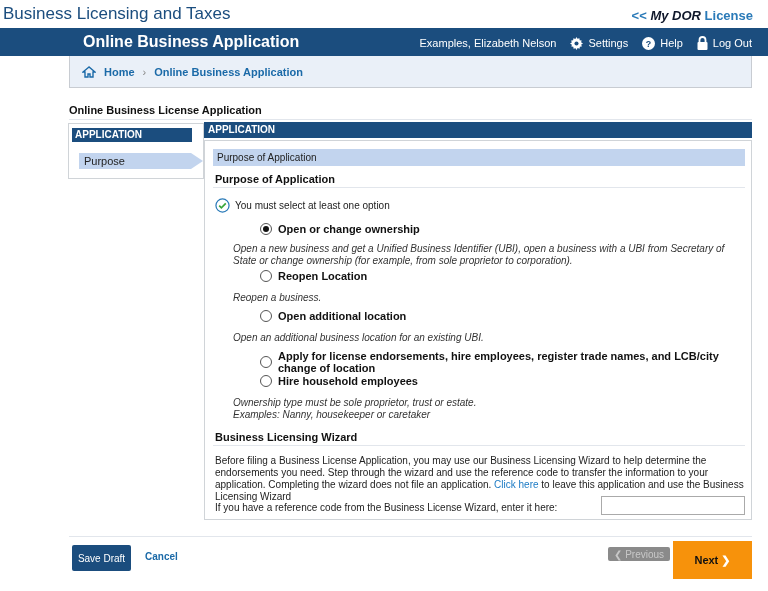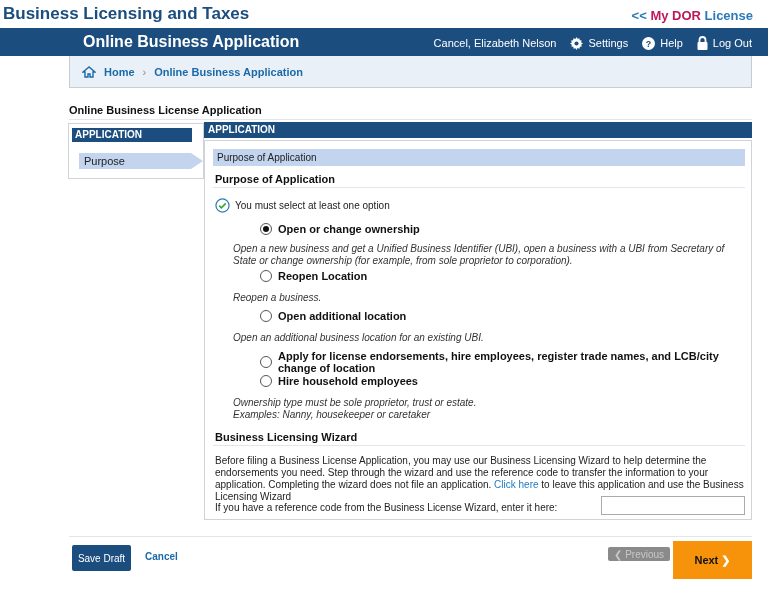--- a/index.html
+++ b/index.html
@@ -1,20 +1,20 @@
 <!DOCTYPE html>
 <html><head>
 <meta charset="utf-8">
 <style>
   * { box-sizing: border-box; margin: 0; padding: 0; }
   body { width: 768px; height: 591px; background: #fff; font-family: "Liberation Sans", sans-serif; color: #222; position: relative; overflow: hidden; }
   .topbar { height: 28px; position: relative; }
-  .site-title { position: absolute; left: 3px; top: 4px; font-size: 17px; font-weight: bold; color: #1b4d7e; }
+  .site-title { position: absolute; left: 3px; top: 4px; font-size: 17px; font-weight: normal; color: #1b4d7e; }
   .dor-link { position: absolute; right: 15px; top: 8px; font-size: 13px; font-weight: bold; color: #2a7ab8; }
-  .dor-link .my { color: #be185d; }
+  .dor-link .my { color: #0f172a; font-style: italic; }
   .navbar { height: 28px; background: #1b4d7e; position: relative; color: #fff; }
   .nav-title { position: absolute; left: 83px; top: 5px; font-size: 16px; font-weight: bold; }
   .nav-right { position: absolute; right: 16px; top: 8px; font-size: 11px; display: flex; align-items: center; gap: 14px; }
   .nav-item { display: flex; align-items: center; gap: 5px; color: #fff; }
   .ico { display: inline-block; }
   .breadcrumb { position: absolute; left: 69px; top: 56px; width: 683px; height: 32px; background: #eaf0f8; border: 1px solid #c8ccd2; border-top: none; display: flex; align-items: center; padding-left: 12px; font-size: 11px; font-weight: bold; color: #1b6aa8; gap: 8px; }
   .bc-sep { color: #888; font-weight: normal; }
   .page-heading { position: absolute; left: 69px; top: 104px; font-size: 11px; font-weight: bold; color: #111; }
   .heading-rule { position: absolute; left: 69px; top: 119px; width: 683px; height: 1px; background: #e2e6ec; }
   .left-panel { position: absolute; left: 68px; top: 123px; width: 136px; height: 56px; border: 1px solid #d0d4d8; background: #fff; }
@@ -46,21 +46,21 @@
 <body>
 
 <div class="topbar">
   <div class="site-title">Business Licensing and Taxes</div>
   <div class="dor-link"><span>&lt;&lt; </span><span class="my">My DOR</span><span> License</span></div>
 </div>
 
 <div class="navbar">
   <div class="nav-title">Online Business Application</div>
   <div class="nav-right">
-    <span>Cancel, Elizabeth Nelson</span>
+    <span>Examples, Elizabeth Nelson</span>
     <span class="nav-item">
       <svg class="ico" width="13" height="13" viewBox="0 0 16 16">
           <path fill="#fff" d="M8 0l1.2 2.2 2.4-.8.3 2.5 2.5.3-.8 2.4L16 8l-2.2 1.2.8 2.4-2.5.3-.3 2.5-2.4-.8L8 16l-1.2-2.2-2.4.8-.3-2.5-2.5-.3.8-2.4L0 8l2.2-1.2-.8-2.4 2.5-.3.3-2.5 2.4.8z"></path>
           <circle cx="8" cy="8" r="2.5" fill="#1b4d7e"></circle>
         </svg>
       <span>Settings</span>
     </span>
     <span class="nav-item">
       <svg class="ico" width="13" height="13" viewBox="0 0 16 16">
           <circle cx="8" cy="8" r="8" fill="#fff"></circle>

